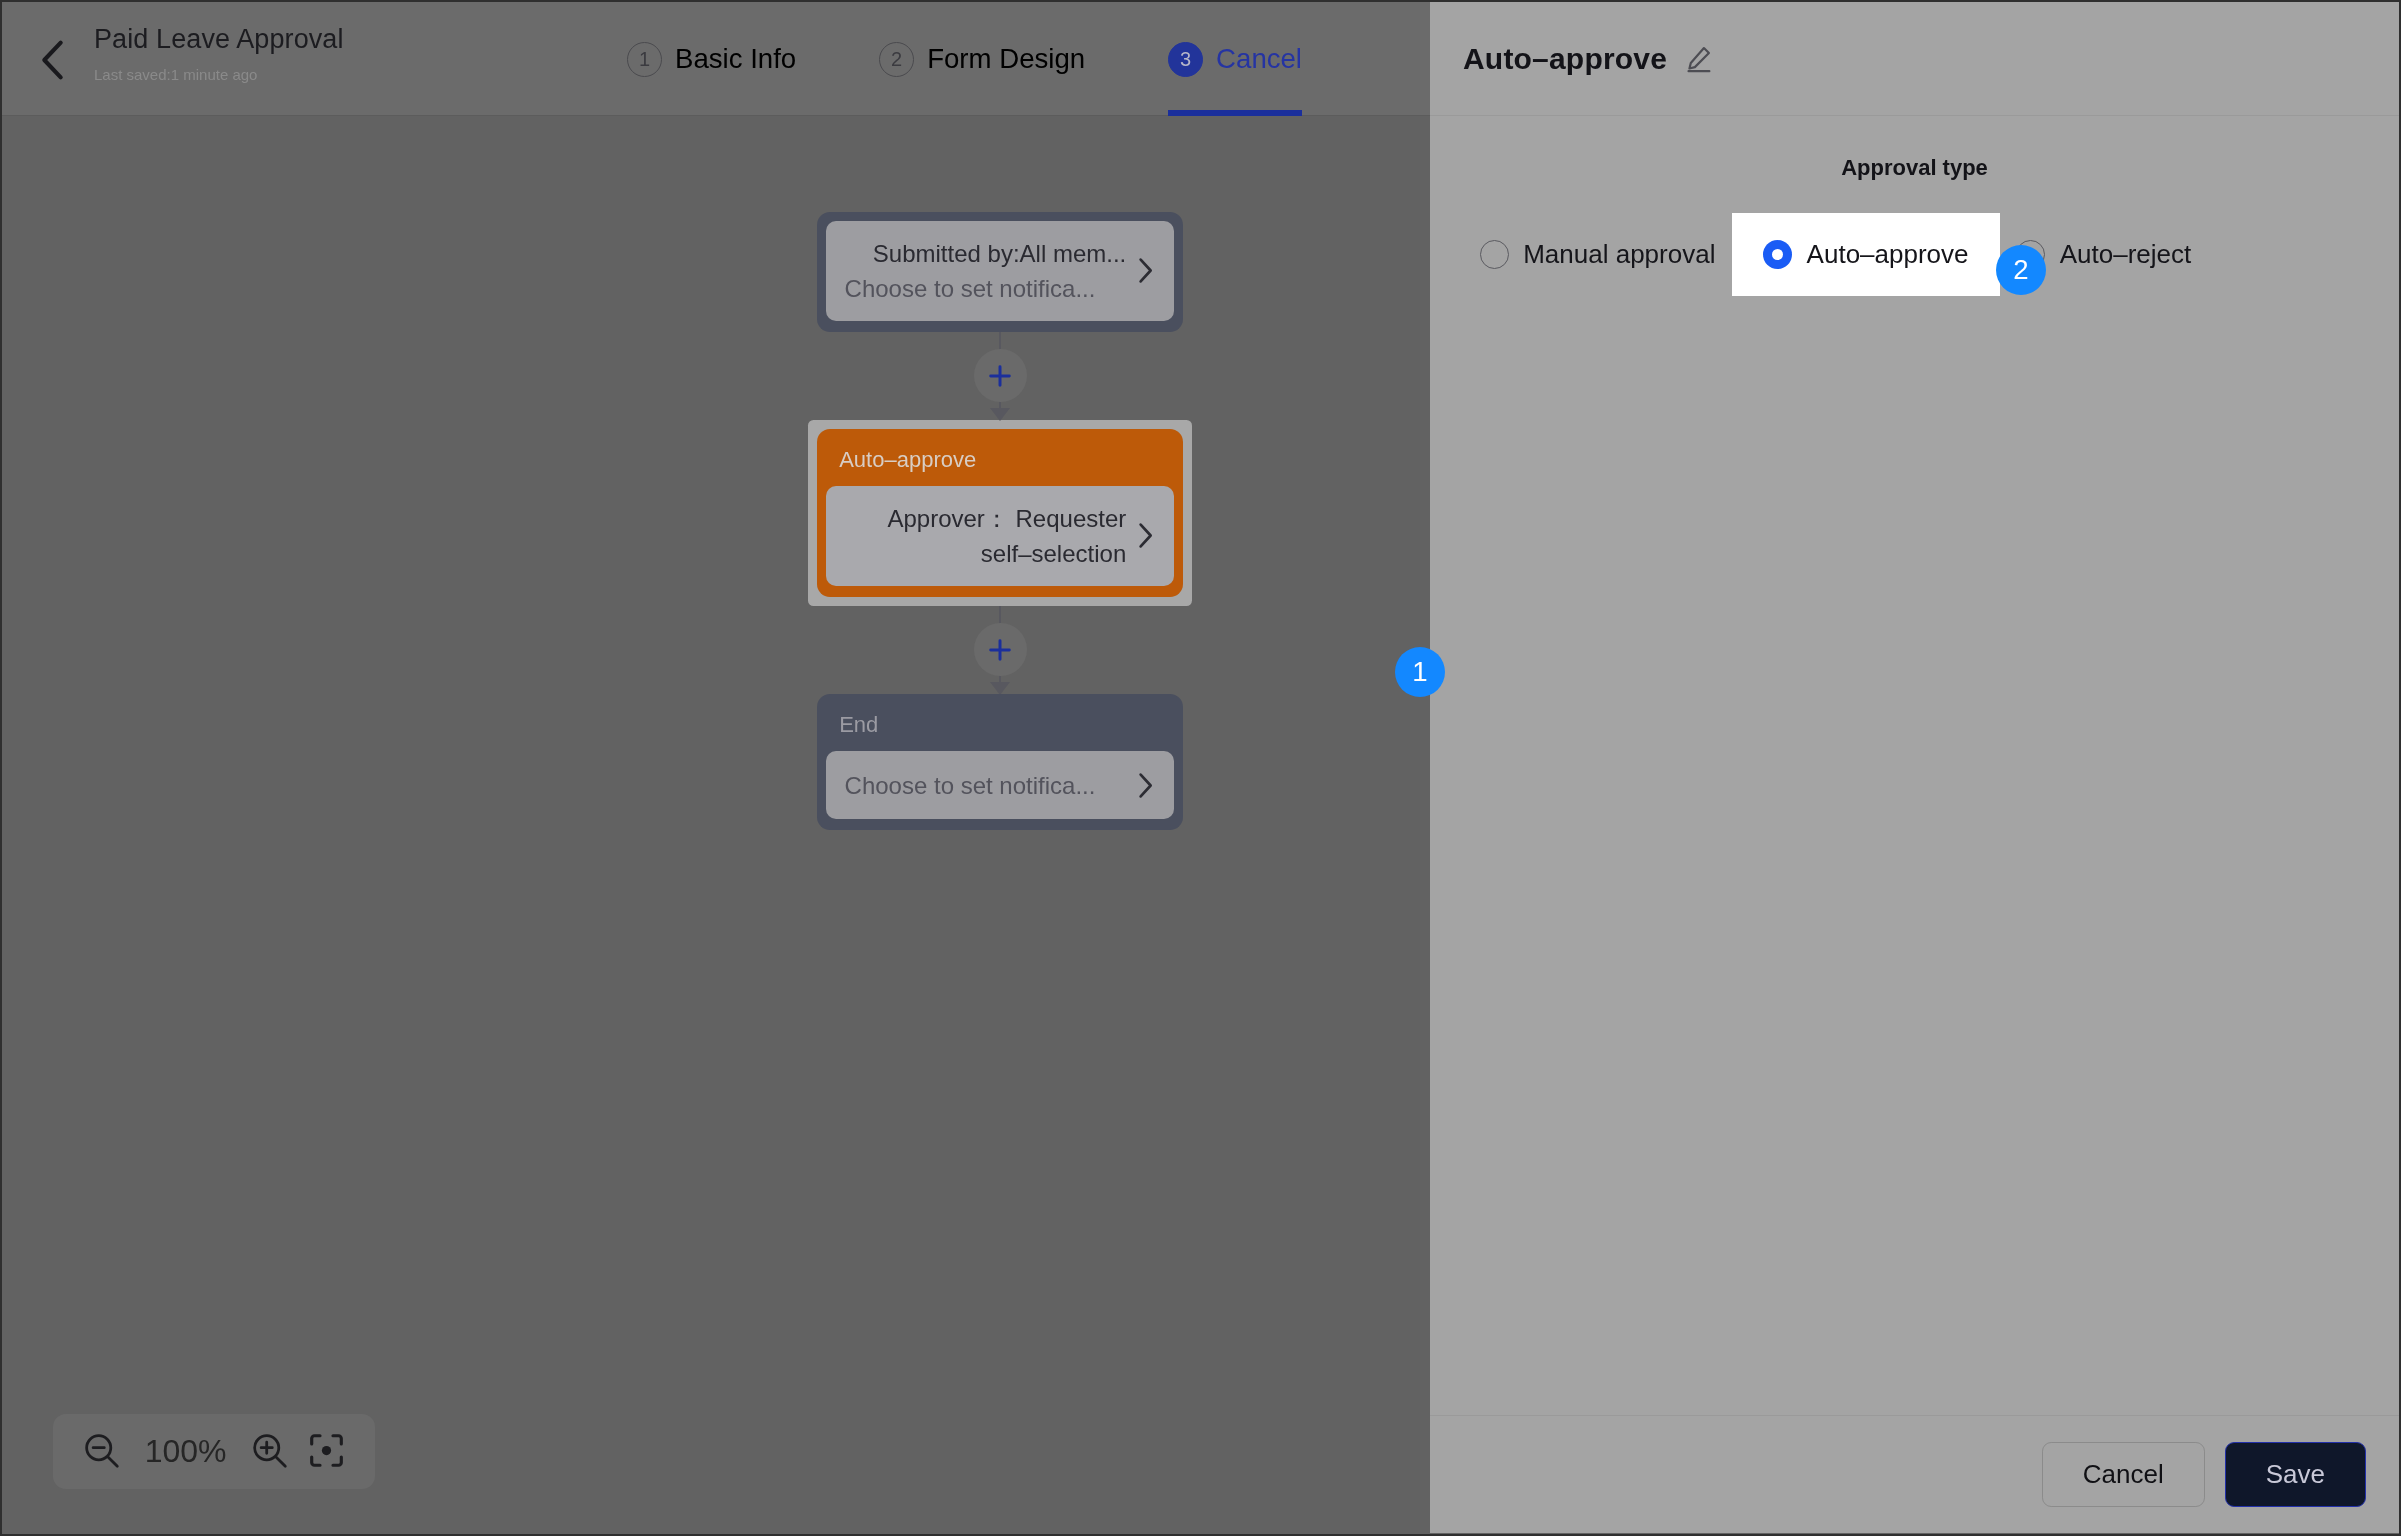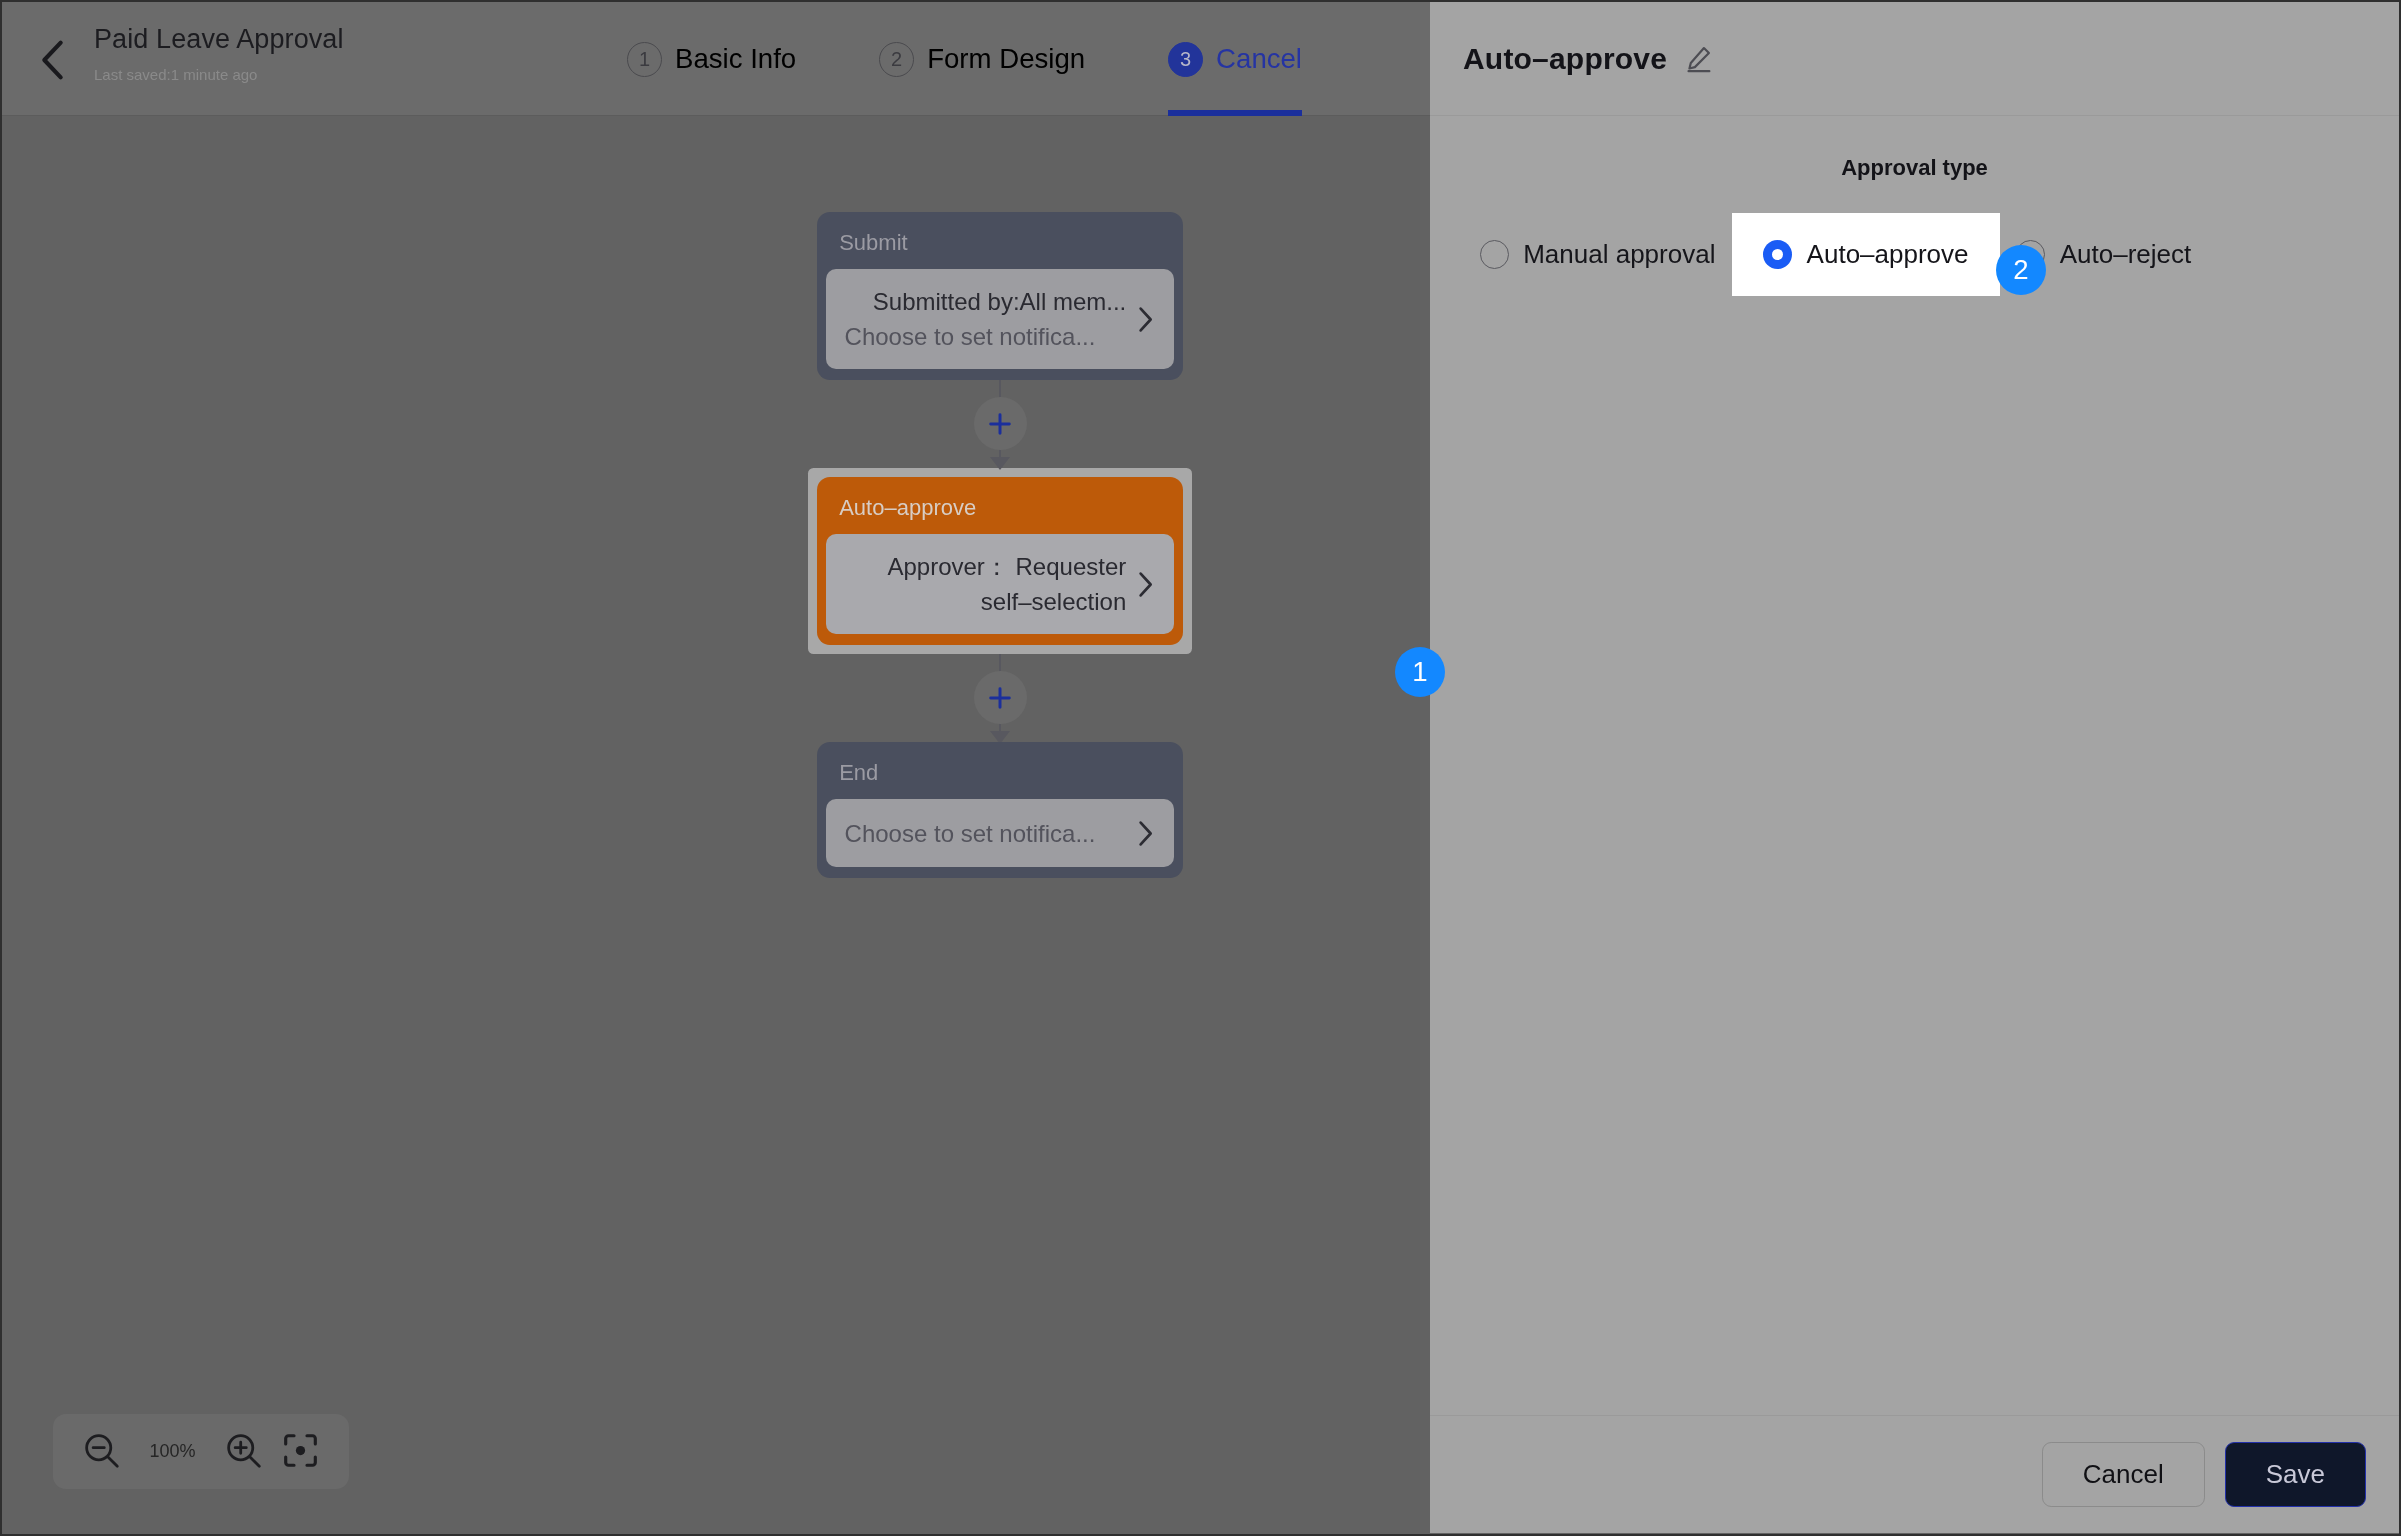--- a/index.html
+++ b/index.html
@@ -231,21 +231,21 @@
     align-items: center;
     gap: 0px;
     padding: 0 20px;
   }
   .zt-btn {
     width: 57px; height: 57px;
     display: flex; align-items: center; justify-content: center;
     cursor: pointer;
   }
   #zoom-level {
-    font-size: 18px;
+    font-size: 32px;
     color: #262626;
     padding: 0 14.7px;
     min-width: 85px;
     text-align: center;
   }
 
   
   #panel {
     position: absolute;
     right: 0; top: 0;
@@ -408,21 +408,20 @@
         <span class="tab-label">Cancel</span>
       </div>
     </div>
   </div>
 
   <div id="canvas">
 
     <div id="flow">
 
       <div class="node">
-        <div class="node-title">Submit</div>
         <div class="node-body">
           <div class="node-body-text">
             <div class="node-line-1">Submitted by:All mem...</div>
             <div class="node-line-2">Choose to set notifica...</div>
           </div>
           <span class="chev">
             <svg width="18.4" height="29" viewBox="0 0 20 32" fill="none">
               <path d="M5 4 L16 16 L5 28" stroke="#2c2c33" stroke-width="3" stroke-linecap="round" stroke-linejoin="round"></path>
             </svg>
           </span>

